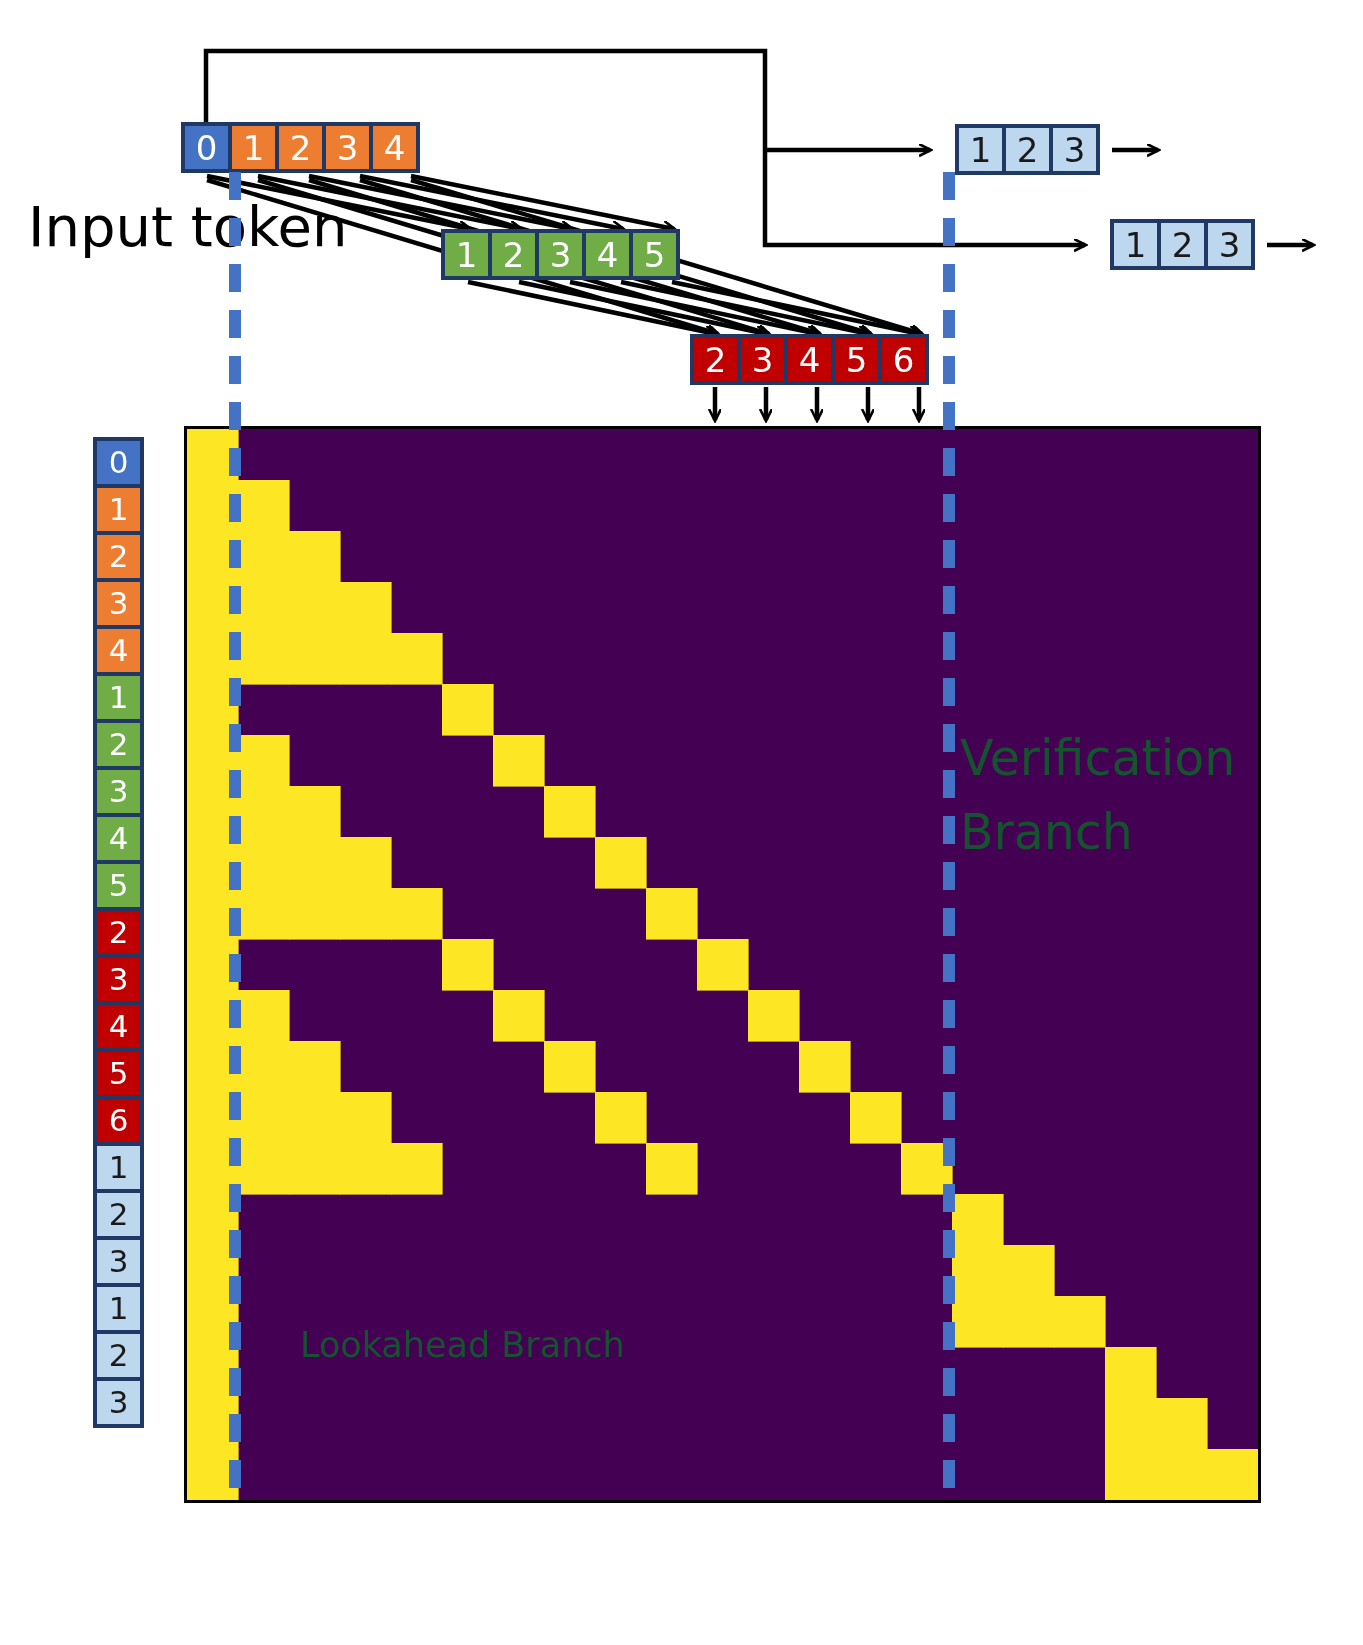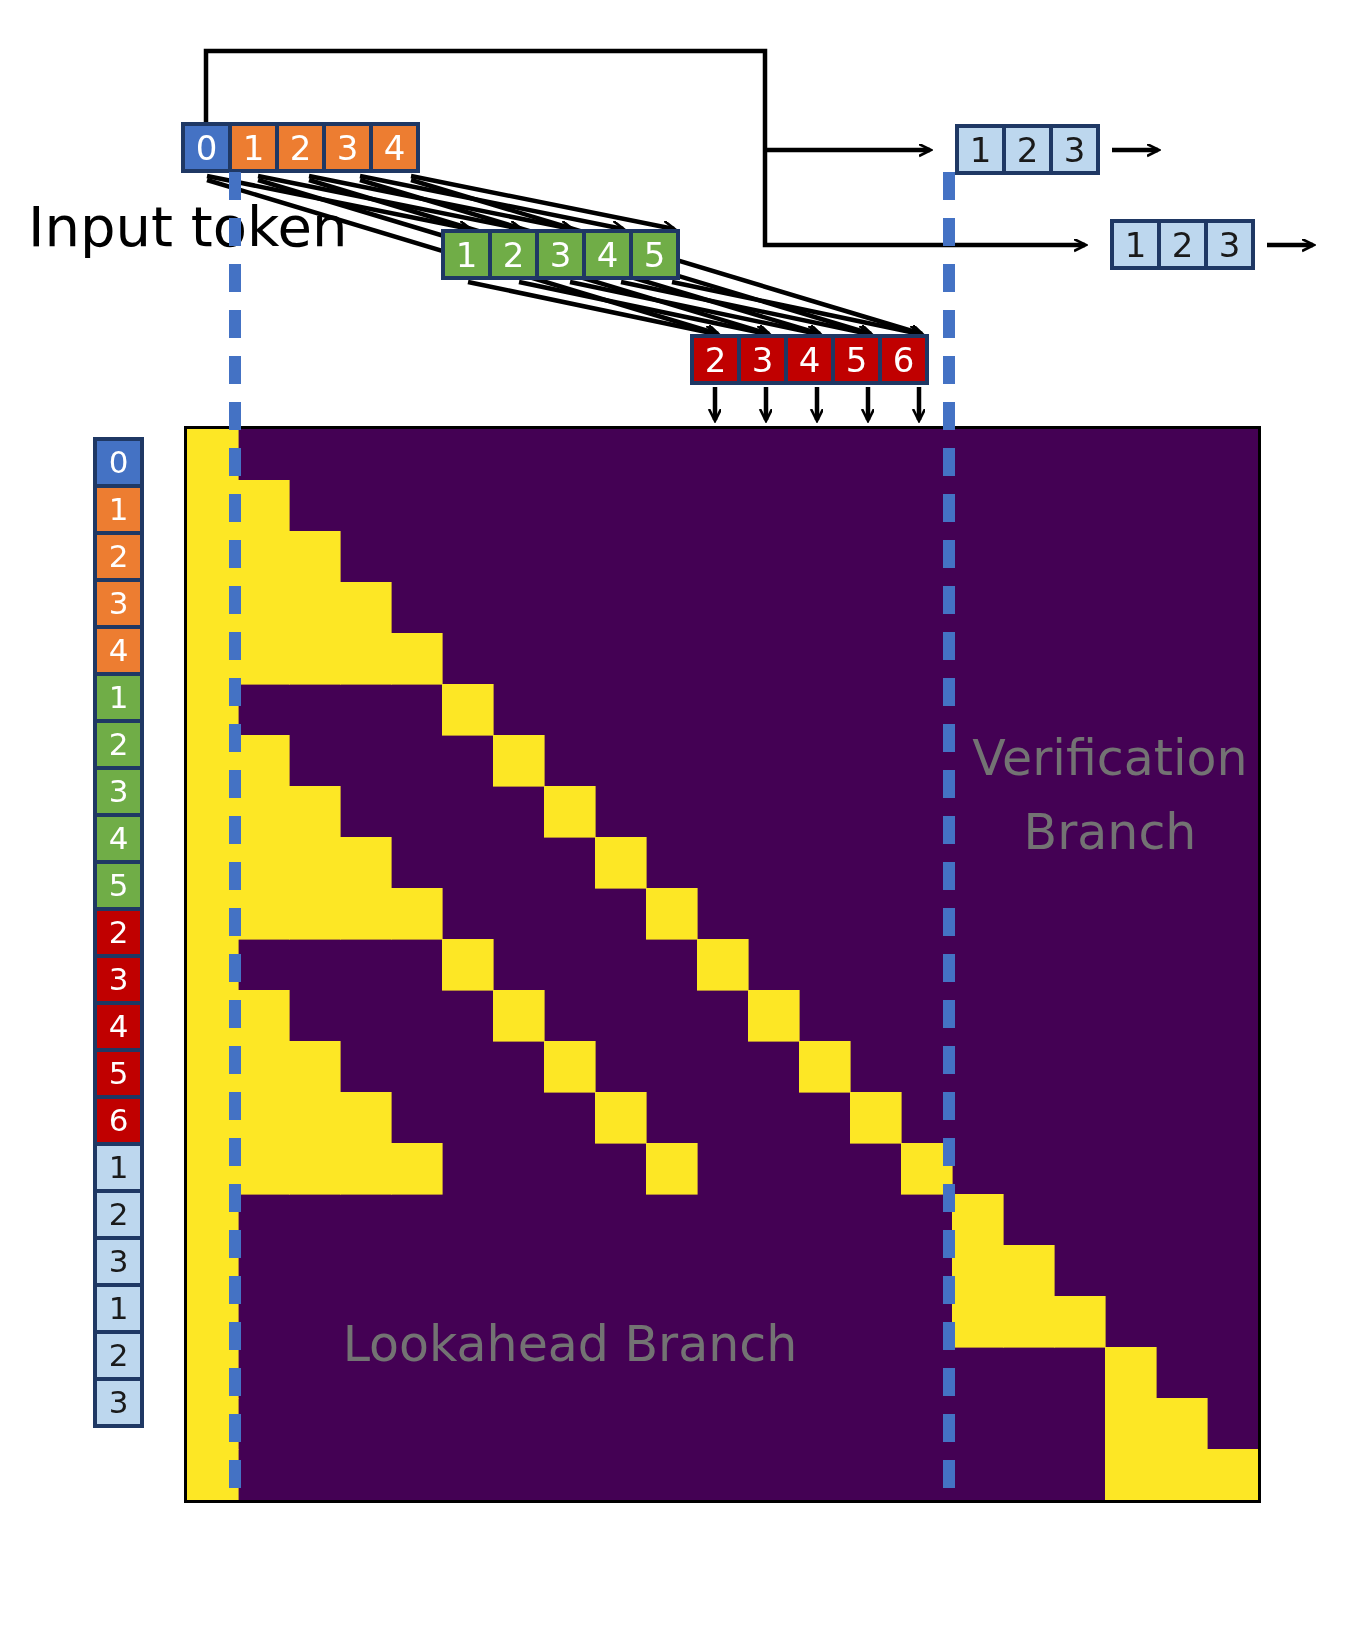--- a/index.html
+++ b/index.html
@@ -37,26 +37,26 @@
      font-family:"DejaVu Sans","Liberation Sans",sans-serif;
   }
 
   
   #matrixWrap{position:absolute;left:184px;top:426px;z-index:2;
               border:3px solid #000000;box-sizing:content-box;
               background:#440154;}
   #matrix{display:block;}
 
   .branch-label{
-     position:absolute;z-index:4;color:#737373;
+     position:absolute;z-index:4;color:#14532d;
      font-family:"DejaVu Sans","Liberation Sans",sans-serif;
-     text-align:center;white-space:pre-line;pointer-events:none;
+     white-space:pre-line;pointer-events:none;
   }
   #verif-label{left:960px;top:722px;width:300px;font-size:49px;line-height:74px;}
-  #look-label {left:300px;top:1315px;width:540px;font-size:49px;line-height:60px;}
+  #look-label {left:300px;top:1315px;width:540px;font-size:35px;line-height:60px;}
 
   
   .dashline{position:absolute;z-index:7;width:12px;
             background-image:linear-gradient(to bottom,#4472c4 0 28px,transparent 28px 46px);
             background-size:12px 46px;}
 </style>
 </head>
 <body>
 
 <div id="stage">

